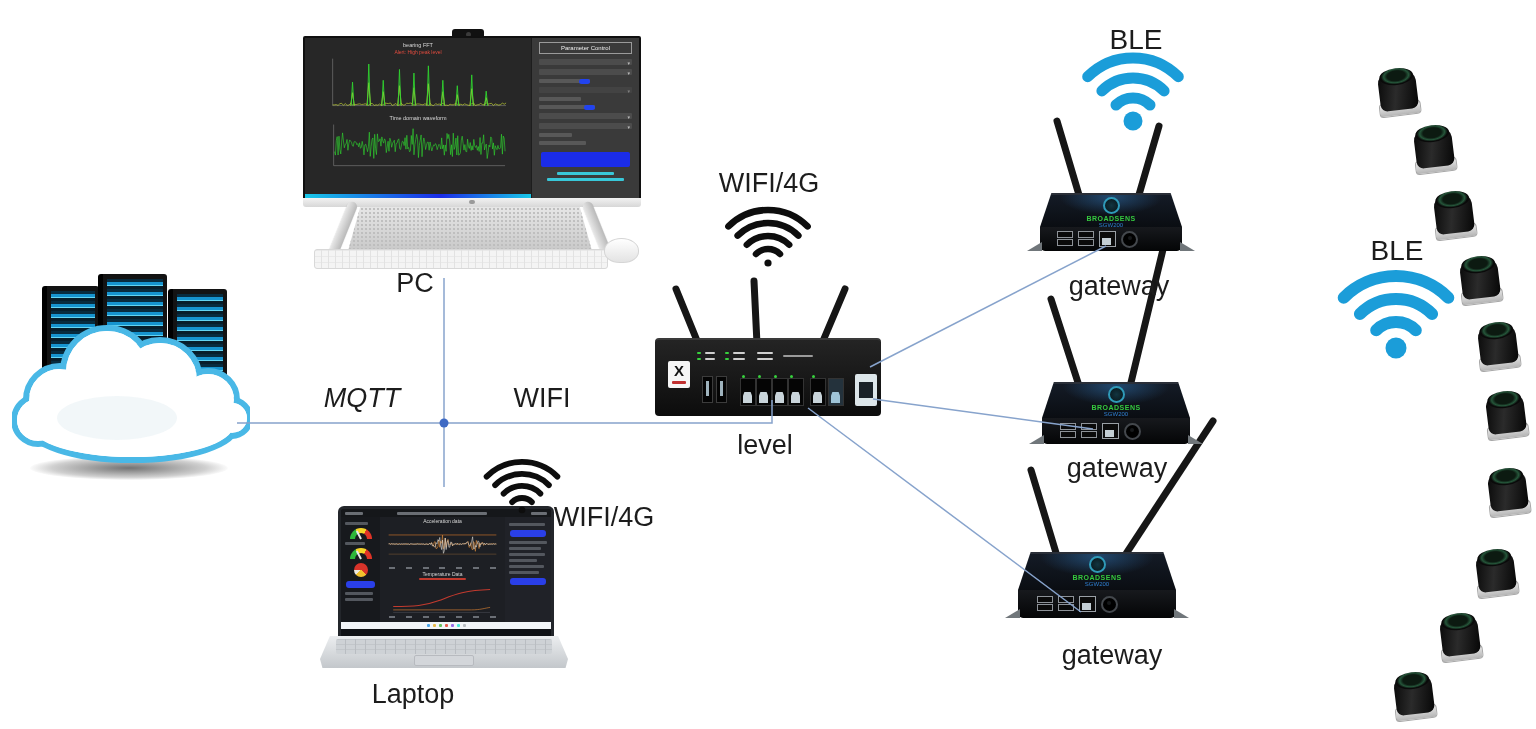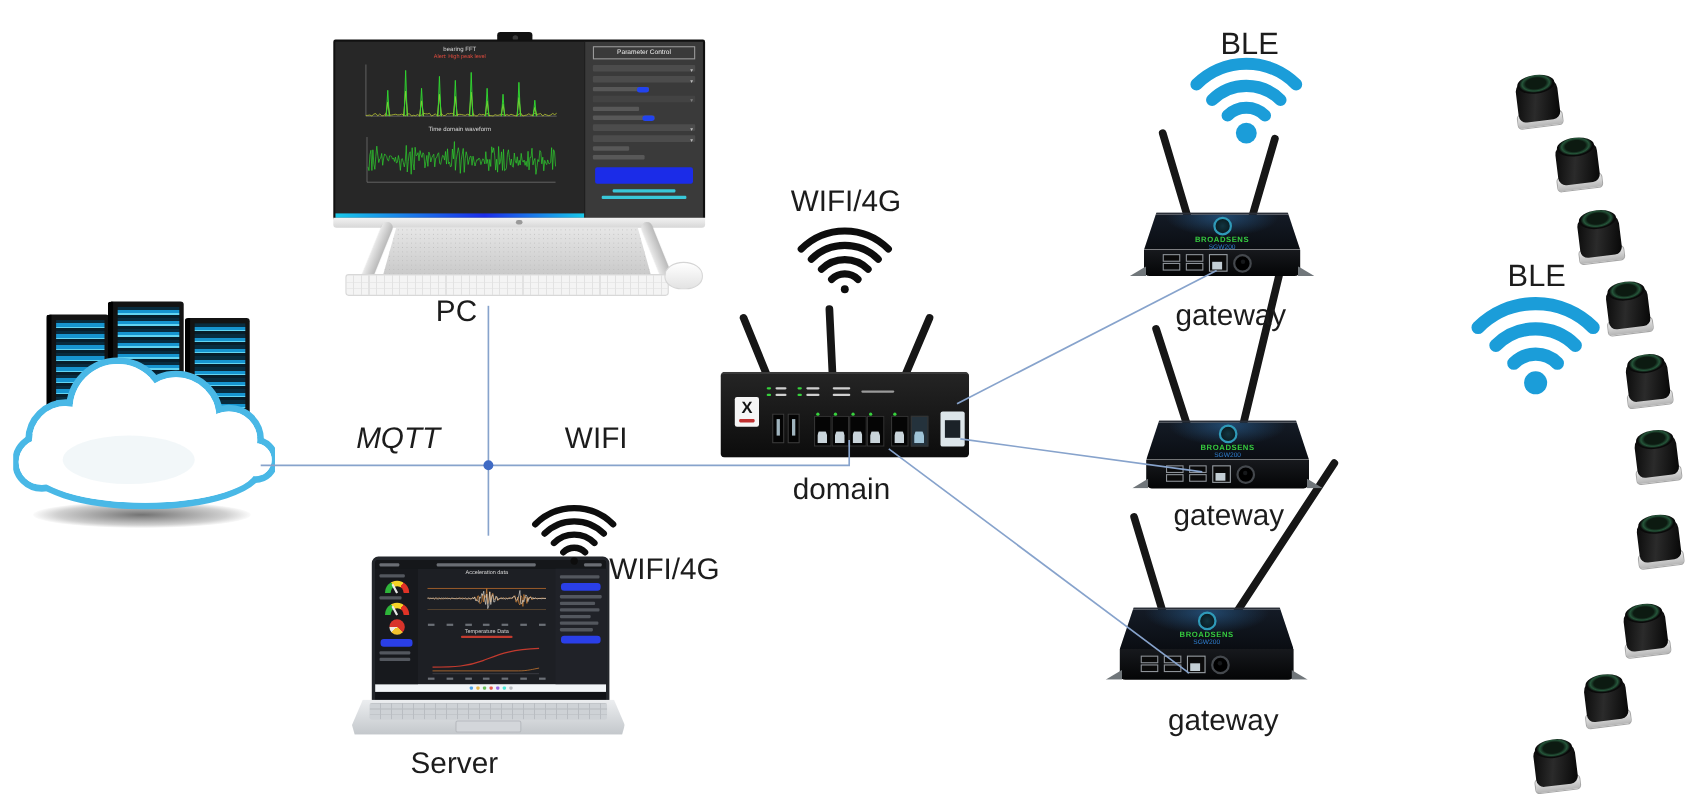--- a/index.html
+++ b/index.html
@@ -332,21 +332,21 @@
       <i style="background:#e85a4a;"></i>
         <i style="background:#9a6ae8;"></i>
         <i style="background:#4ae8d8;"></i>
         <i style="background:#b8bcc2;"></i>
     </div>
   </div>
   <div class="abs dev lap-base">
     <div class="lap-kbd"></div>
     <div class="lap-pad"></div>
   </div>
-  <div class="lbl" style="left:413px;top:679px;">Server</div>
+  <div class="lbl" style="left:413px;top:679px;">Laptop</div>
 
   <div class="abs dev router-body">
     <div class="r-logo"><span>X</span><i></i></div>
     <div class="r-leds">
       <i style="left:0;top:0;background:#37d23d;"></i>
         <i style="left:8px;top:0;background:#cfcfcf;width:10px;"></i>
       <i style="left:0;top:6px;background:#37d23d;"></i>
         <i style="left:8px;top:6px;background:#cfcfcf;width:10px;"></i>
       <i style="left:28px;top:0;background:#37d23d;"></i>
         <i style="left:36px;top:0;background:#cfcfcf;width:12px;"></i>
@@ -382,21 +382,21 @@
         <b></b>
         <i></i>
       </div>
     <div class="r-port" style="left:173px;background:#24323c;">
         <i style="background:#9fc4d8;"></i>
       </div>
     <div class="r-console">
         <i></i>
       </div>
   </div>
-  <div class="lbl" style="left:765px;top:430px;">domain</div>
+  <div class="lbl" style="left:765px;top:430px;">level</div>
 
   <div class="lbl" style="left:769px;top:168px;">WIFI/4G</div>
   <svg class="abs dev" style="left:690px;top:196px;" width="160" height="80">
     <g transform="translate(-690,-196)" fill="none" stroke="#0d0d0d" stroke-width="6.5" stroke-linecap="round">
       <path d="M728.4 226.4 A56 56 0 0 1 807.6 226.4"></path>
       <path d="M737.6 235.6 A43 43 0 0 1 798.4 235.6"></path>
       <path d="M746.8 244.8 A30 30 0 0 1 789.2 244.8"></path>
       <path d="M756.0 254.0 A17 17 0 0 1 780.0 254.0"></path>
       <circle cx="768" cy="263" r="3.6" fill="#0d0d0d" stroke="none"></circle>
     </g>

